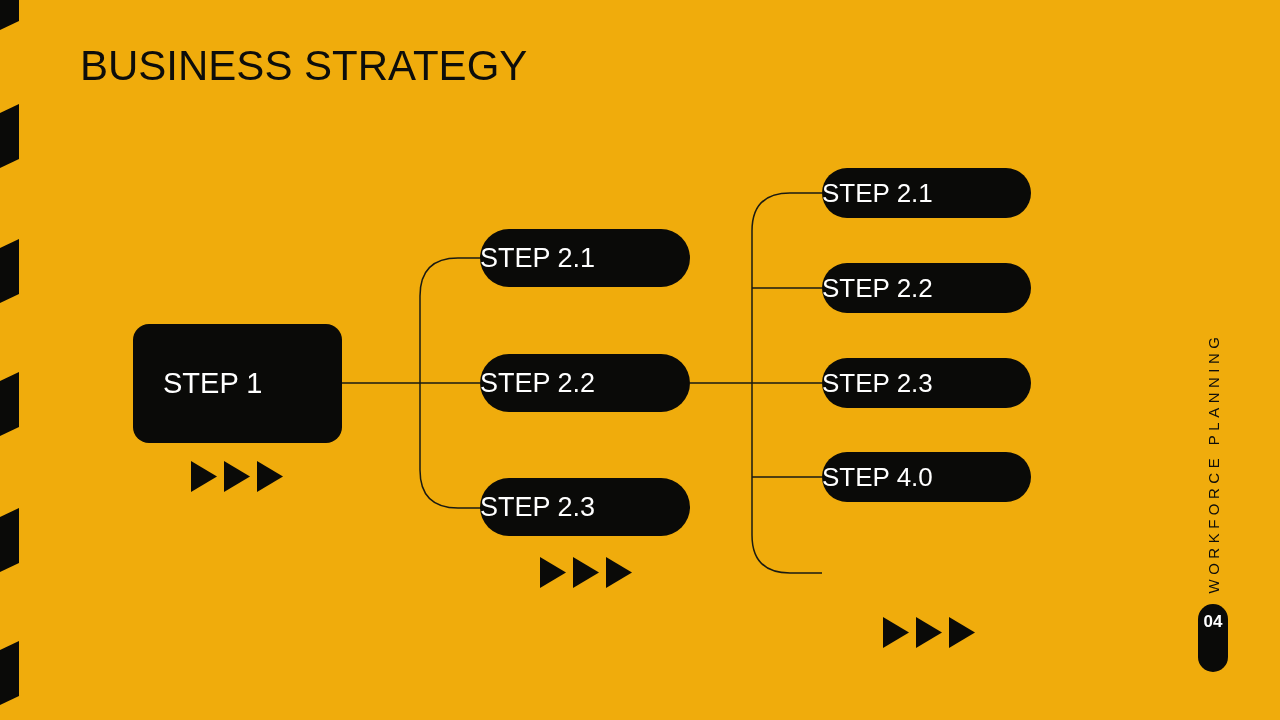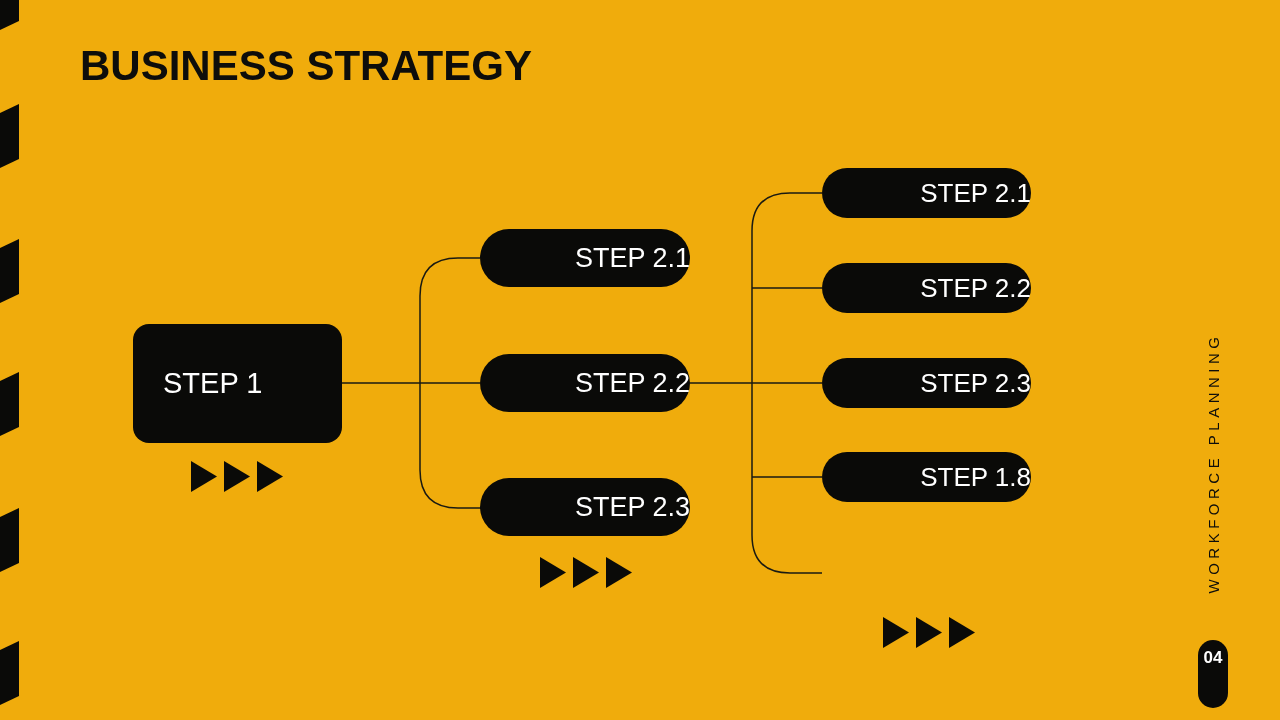--- a/index.html
+++ b/index.html
@@ -18,30 +18,30 @@
   }
   
   .stripe{
     position:absolute;left:0;width:19px;height:64px;
     background:var(--shape_fill);
     clip-path:polygon(0 14%,100% 0,100% 86%,0 100%);
   }
   
   .title{
     position:absolute;left:80px;top:42px;
-    font-size:42px;font-weight:bold;letter-spacing:0px;
+    font-size:42px;font-weight:normal;letter-spacing:0px;
     color:var(--heading_text);
   }
   
   .connectors{position:absolute;left:0;top:0;width:1280px;height:720px;}
   .connectors path{fill:none;stroke:var(--connector);stroke-width:1.5;}
   
   .node{
     position:absolute;background:var(--shape_fill);color:var(--shape_text);
-    display:flex;align-items:center;justify-content:flex-end;
+    display:flex;align-items:center;justify-content:flex-start;
     white-space:nowrap;
   }
   .node-root{
     left:133px;top:324px;width:209px;height:119px;border-radius:16px;
     justify-content:flex-start;padding-left:30px;font-size:29px;
   }
   .node-mid{left:480px;width:210px;height:58px;border-radius:29px;font-size:27px;}
   .node-mid.m0{top:229px;}
   .node-mid.m1{top:354px;}
   .node-mid.m2{top:478px;}
@@ -62,21 +62,21 @@
   }
   
   .side-label{
     position:absolute;left:1064px;top:452px;width:304px;height:22px;
     transform:rotate(-90deg);transform-origin:center;
     font-size:15px;letter-spacing:4.5px;color:var(--heading_text);
     text-align:center;white-space:nowrap;
   }
   
   .page-tab{
-    position:absolute;left:1198px;top:640px;width:30px;height:68px;
+    position:absolute;left:1198px;top:604px;width:30px;height:68px;
     background:var(--shape_fill);
     border-radius:15px;
   }
   .page-tab span{
     display:block;margin-top:8px;text-align:center;
     color:var(--shape_text);font-size:17px;font-weight:bold;
   }
 </style>
 </head>
 <body>
@@ -118,21 +118,21 @@
   <div class="node node-right r0">
     <span>STEP 2.1</span>
   </div>
   <div class="node node-right r1">
     <span>STEP 2.2</span>
   </div>
   <div class="node node-right r2">
     <span>STEP 2.3</span>
   </div>
   <div class="node node-right r3">
-    <span>STEP 1.8</span>
+    <span>STEP 4.0</span>
   </div>
 
   <div class="arrows a0">
     <div class="tri"></div>
     <div class="tri"></div>
     <div class="tri"></div>
   </div>
   <div class="arrows a1">
     <div class="tri"></div>
     <div class="tri"></div>

